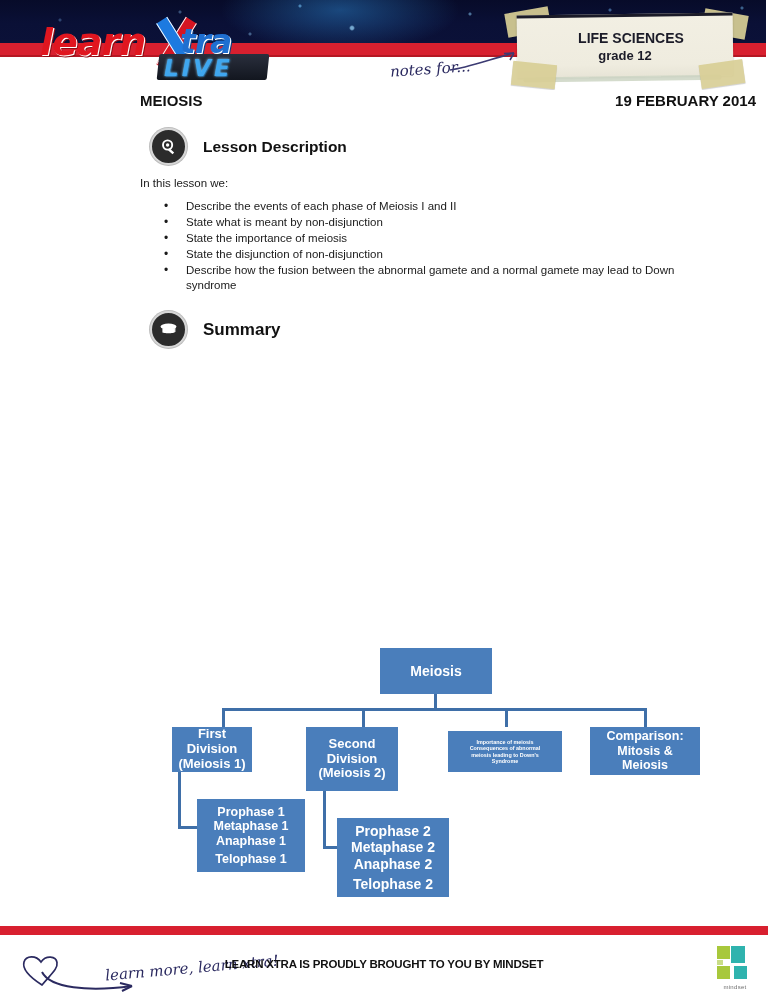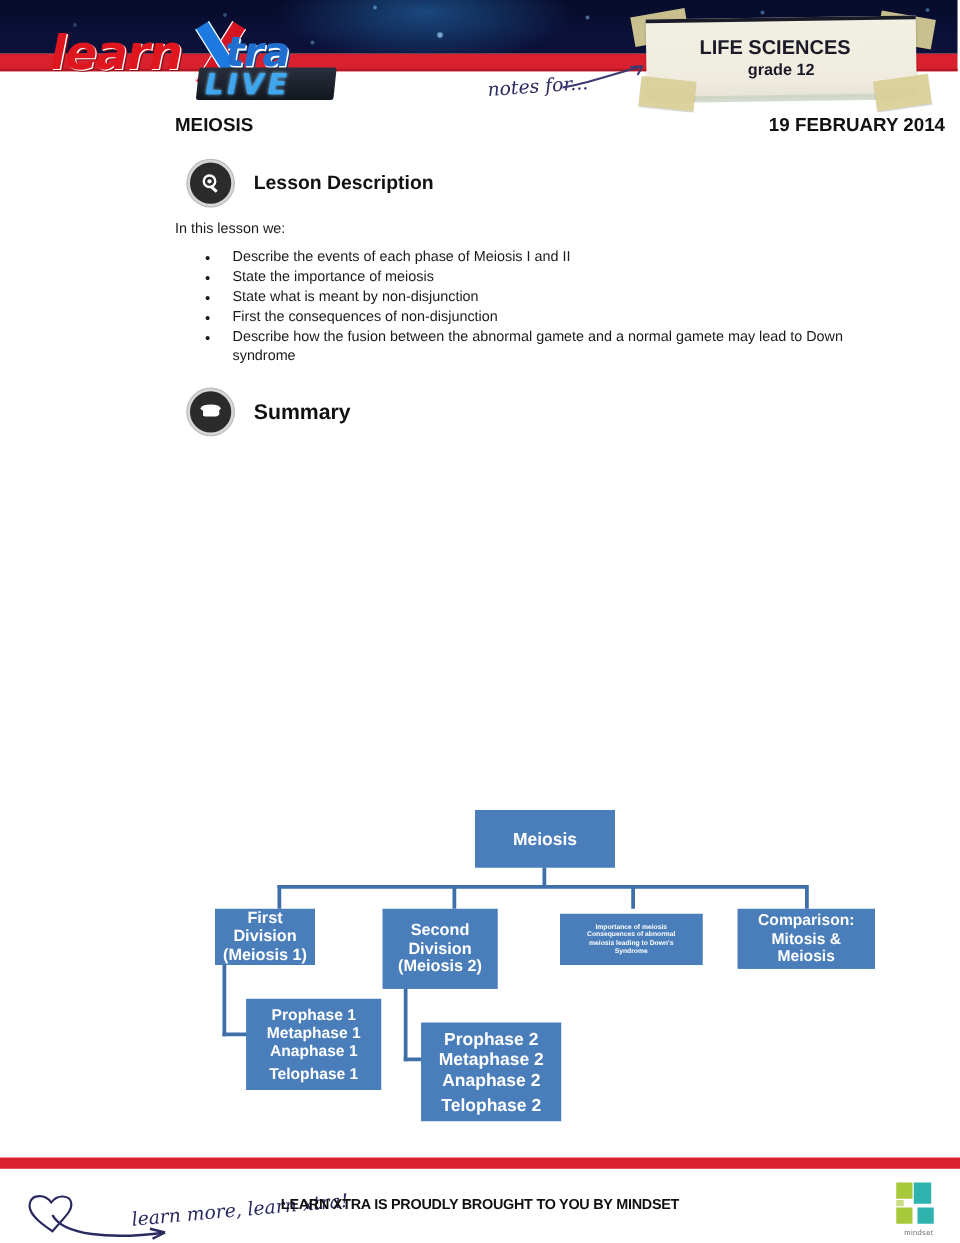--- a/index.html
+++ b/index.html
@@ -79,22 +79,22 @@
     transform:rotate(-0.8deg);
   }
   .sign-paper:before{content:"";position:absolute;left:0;top:0;width:100%;height:3px;background:#1b1b28;}
   .sign-paper:after{content:"";position:absolute;left:6px;bottom:-4px;width:198px;height:5px;
     background:#cdd5c3;border-radius:2px;opacity:.85;}
   .tape{position:absolute;width:44px;height:24px;background:#d9cf96;opacity:.92;box-shadow:0 1px 1px rgba(0,0,0,.2);}
   .tape.t1{left:6px;top:2px;transform:rotate(-10deg);}
   .tape.t2{left:203px;top:4px;transform:rotate(10deg);}
   .tape.t3{left:12px;top:55px;transform:rotate(6deg);}
   .tape.t4{left:200px;top:54px;transform:rotate(-8deg);}
-  .sign-line1{position:absolute;left:12px;top:22px;width:216px;text-align:center;
-    font-size:16px;font-weight:bold;color:#1b1b28;}
+  .sign-line1{position:absolute;left:23px;top:22px;width:216px;text-align:center;
+    font-size:14px;font-weight:bold;color:#1b1b28;}
   .sign-line2{position:absolute;left:17px;top:40px;width:216px;text-align:center;
     font-size:13px;font-weight:bold;color:#1b1b28;}
   .notes-for{
     position:absolute;left:390px;top:60px;
     font-size:15px;font-style:italic;color:#2b2a60;
     font-family:"DejaVu Serif", serif;transform:rotate(-4deg);
   }
   .notes-arrow{position:absolute;left:448px;top:46px;width:72px;height:26px;}
 
   
@@ -206,23 +206,23 @@
         <rect x="10.4" y="11.2" width="6.4" height="2.4" fill="#ffffff" transform="rotate(42 10.4 11.2)"></rect>
       </svg>
     </div>
     <div class="sec-title">Lesson Description</div>
   </div>
 
   <div class="lead">In this lesson we:</div>
 
   <ul class="bullets">
     <li>Describe the events of each phase of Meiosis I and II</li>
+    <li>State what is meant by non-disjunction</li>
     <li>State the importance of meiosis</li>
-    <li>State what is meant by non-disjunction</li>
-    <li>First the consequences of non-disjunction</li>
+    <li>State the disjunction of non-disjunction</li>
     <li>Describe how the fusion between the abnormal gamete and a normal gamete may lead to Down syndrome</li>
   </ul>
 
   <div class="section-head" style="margin-top:18px;">
     <div class="sec-icon">
       <svg width="21" height="21" viewBox="0 0 21 21">
         <ellipse cx="10.5" cy="7.6" rx="8" ry="3.1" fill="#ffffff"></ellipse>
         <path d="M4.4,9.4 L4.4,13.3 C4.4,14.6 16.6,14.6 16.6,13.3 L16.6,9.4 Z" fill="#ffffff"></path>
         <rect x="16.2" y="7.6" width="1.2" height="5.4" fill="#ffffff"></rect>
       </svg>

